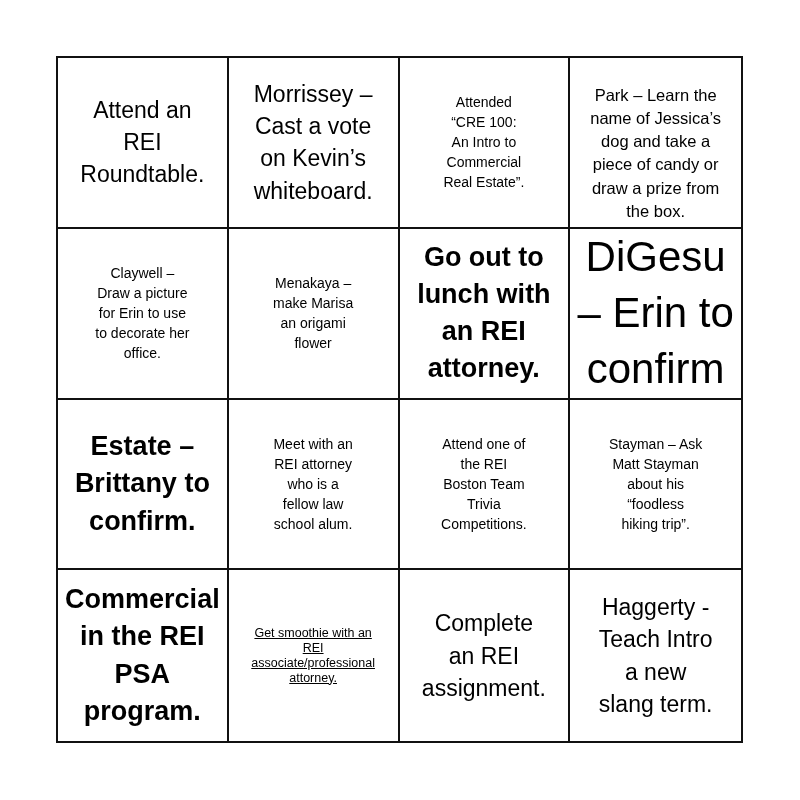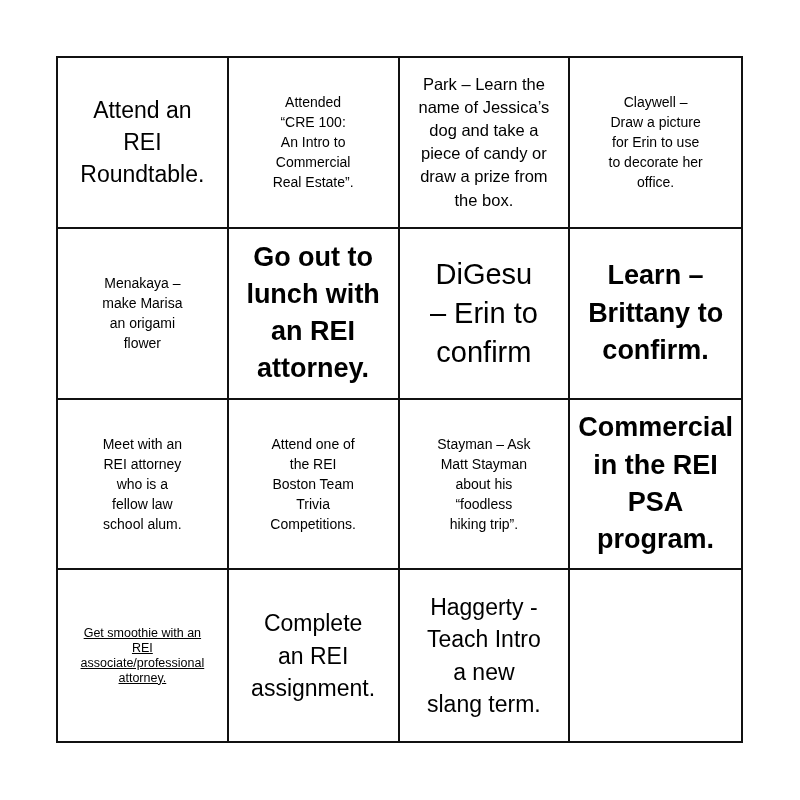--- a/index.html
+++ b/index.html
@@ -35,34 +35,40 @@
       color: #000000;
       overflow: hidden;
     }
     .cell:nth-child(4n) { border-right: none; }
     .cell:nth-child(n+13) { border-bottom: none; }
     .cell span {
       display: block;
       white-space: pre-line;
     }
     .fs-xs { font-size: 12.5px; line-height: 1.2; text-decoration: underline; }
-    .fs-s  { font-size: 16.5px; line-height: 1.4; }
+    .fs-s  { font-size: 16.5px; line-height: 1.4; align-items: flex-end; }
     .fs-m  { font-size: 14px; line-height: 1.43; }
     .fs-l  { font-size: 23px;   line-height: 1.4; }
     .fs-xl { font-size: 27px;   line-height: 1.38; font-weight: bold; }
-    .fs-xxl{ font-size: 29px; line-height: 1.34; }
+    .fs-xxl{ font-size: 42px; line-height: 1.34; }
   </style>
 </head>
 <body>
 
 <div class="board">
   <div class="cell fs-l">
       <span>Attend an
 REI
 Roundtable.</span>
+    </div>
+  <div class="cell fs-l">
+      <span>Morrissey –
+Cast a vote
+on Kevin’s
+whiteboard.</span>
     </div>
   <div class="cell fs-m">
       <span>Attended
 “CRE 100:
 An Intro to
 Commercial
 Real Estate”.</span>
     </div>
   <div class="cell fs-s">
       <span>Park – Learn the
@@ -92,21 +98,21 @@
 an REI
 attorney.</span>
     </div>
   <div class="cell fs-xxl">
       <span>DiGesu
 – Erin to
 confirm</span>
     </div>
 
   <div class="cell fs-xl">
-      <span>Learn –
+      <span>Estate –
 Brittany to
 confirm.</span>
     </div>
   <div class="cell fs-m">
       <span>Meet with an
 REI attorney
 who is a
 fellow law
 school alum.</span>
     </div>

